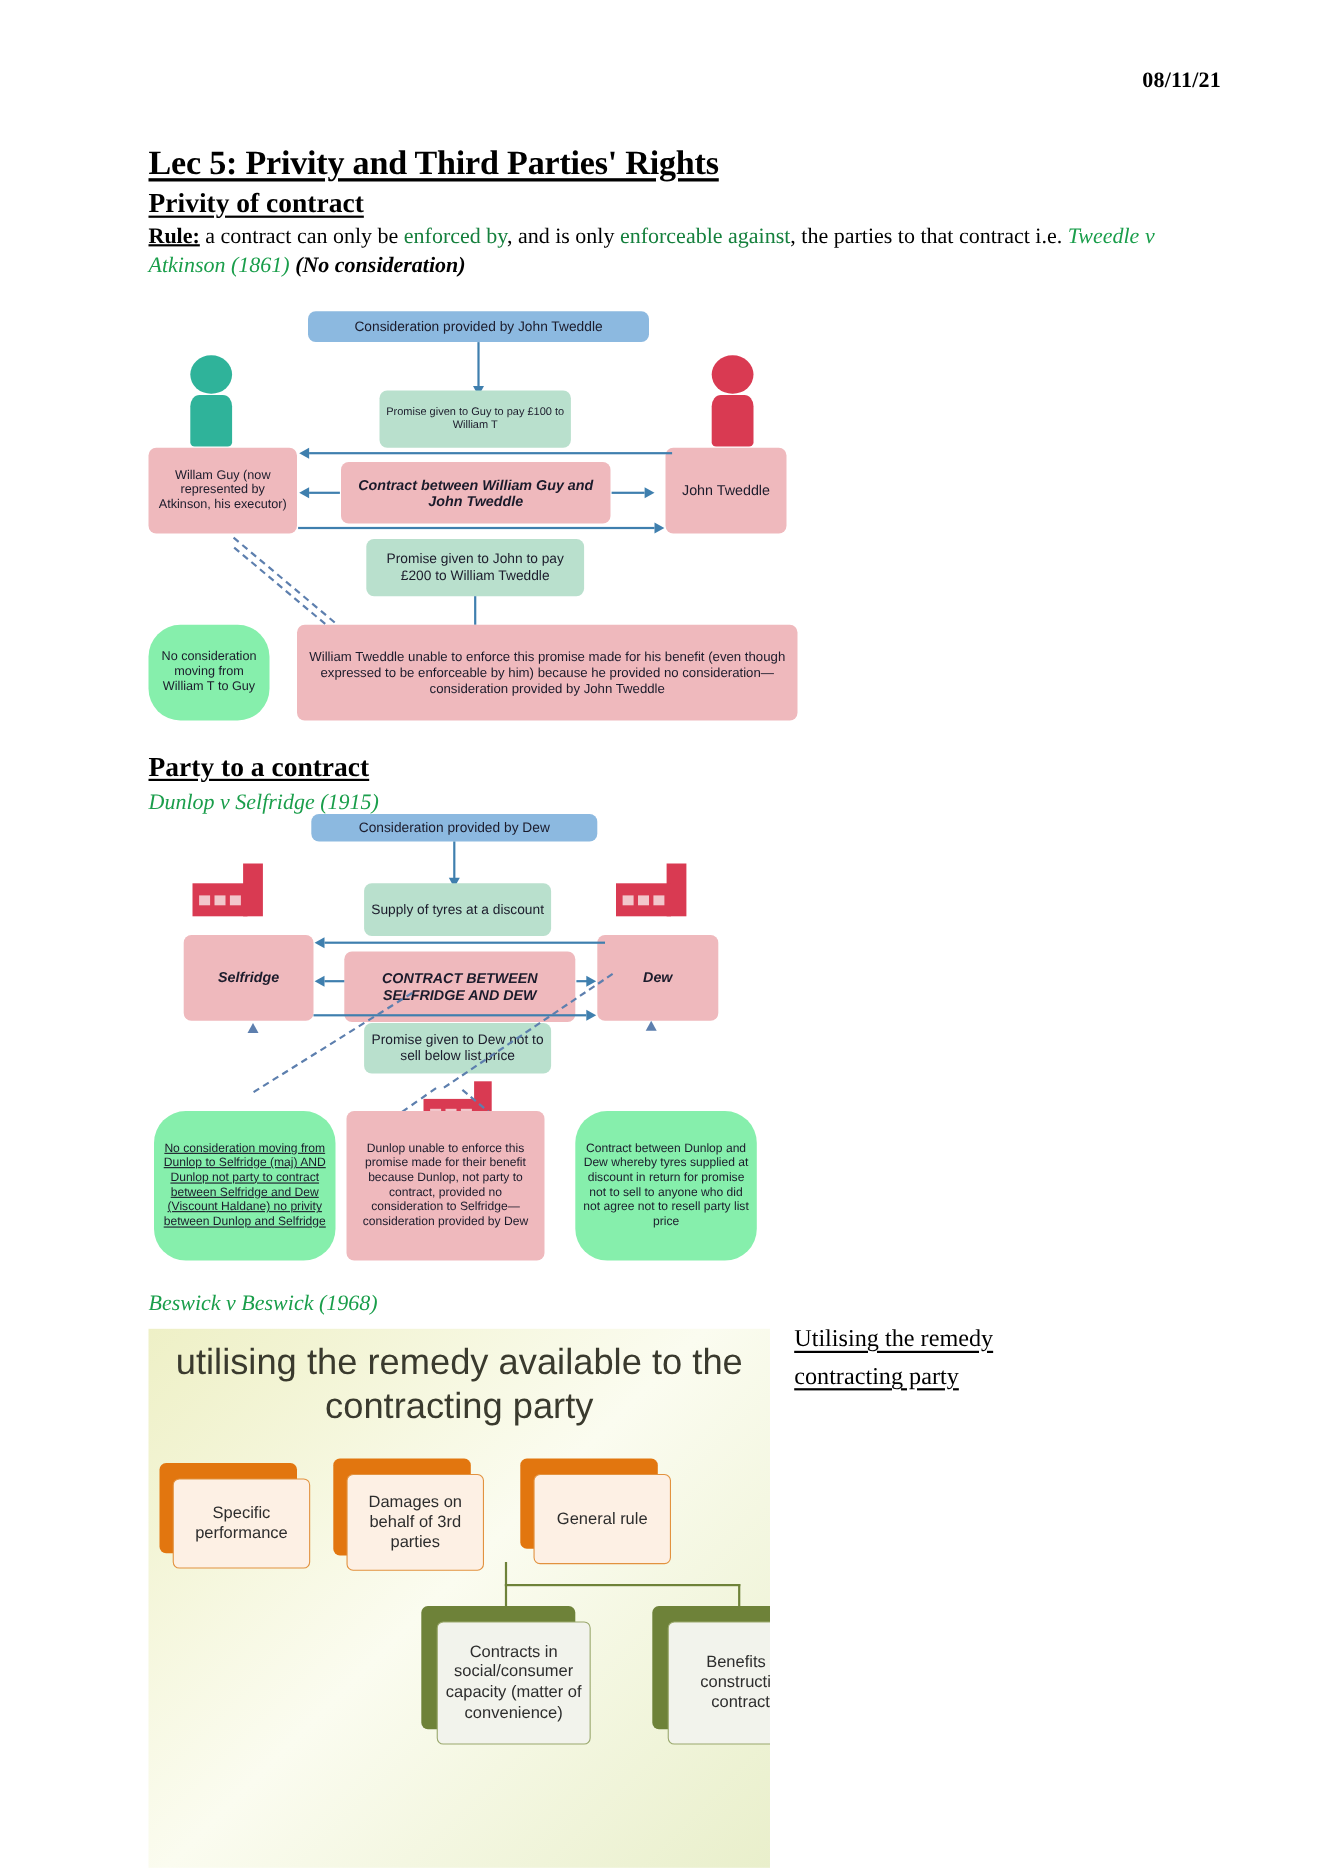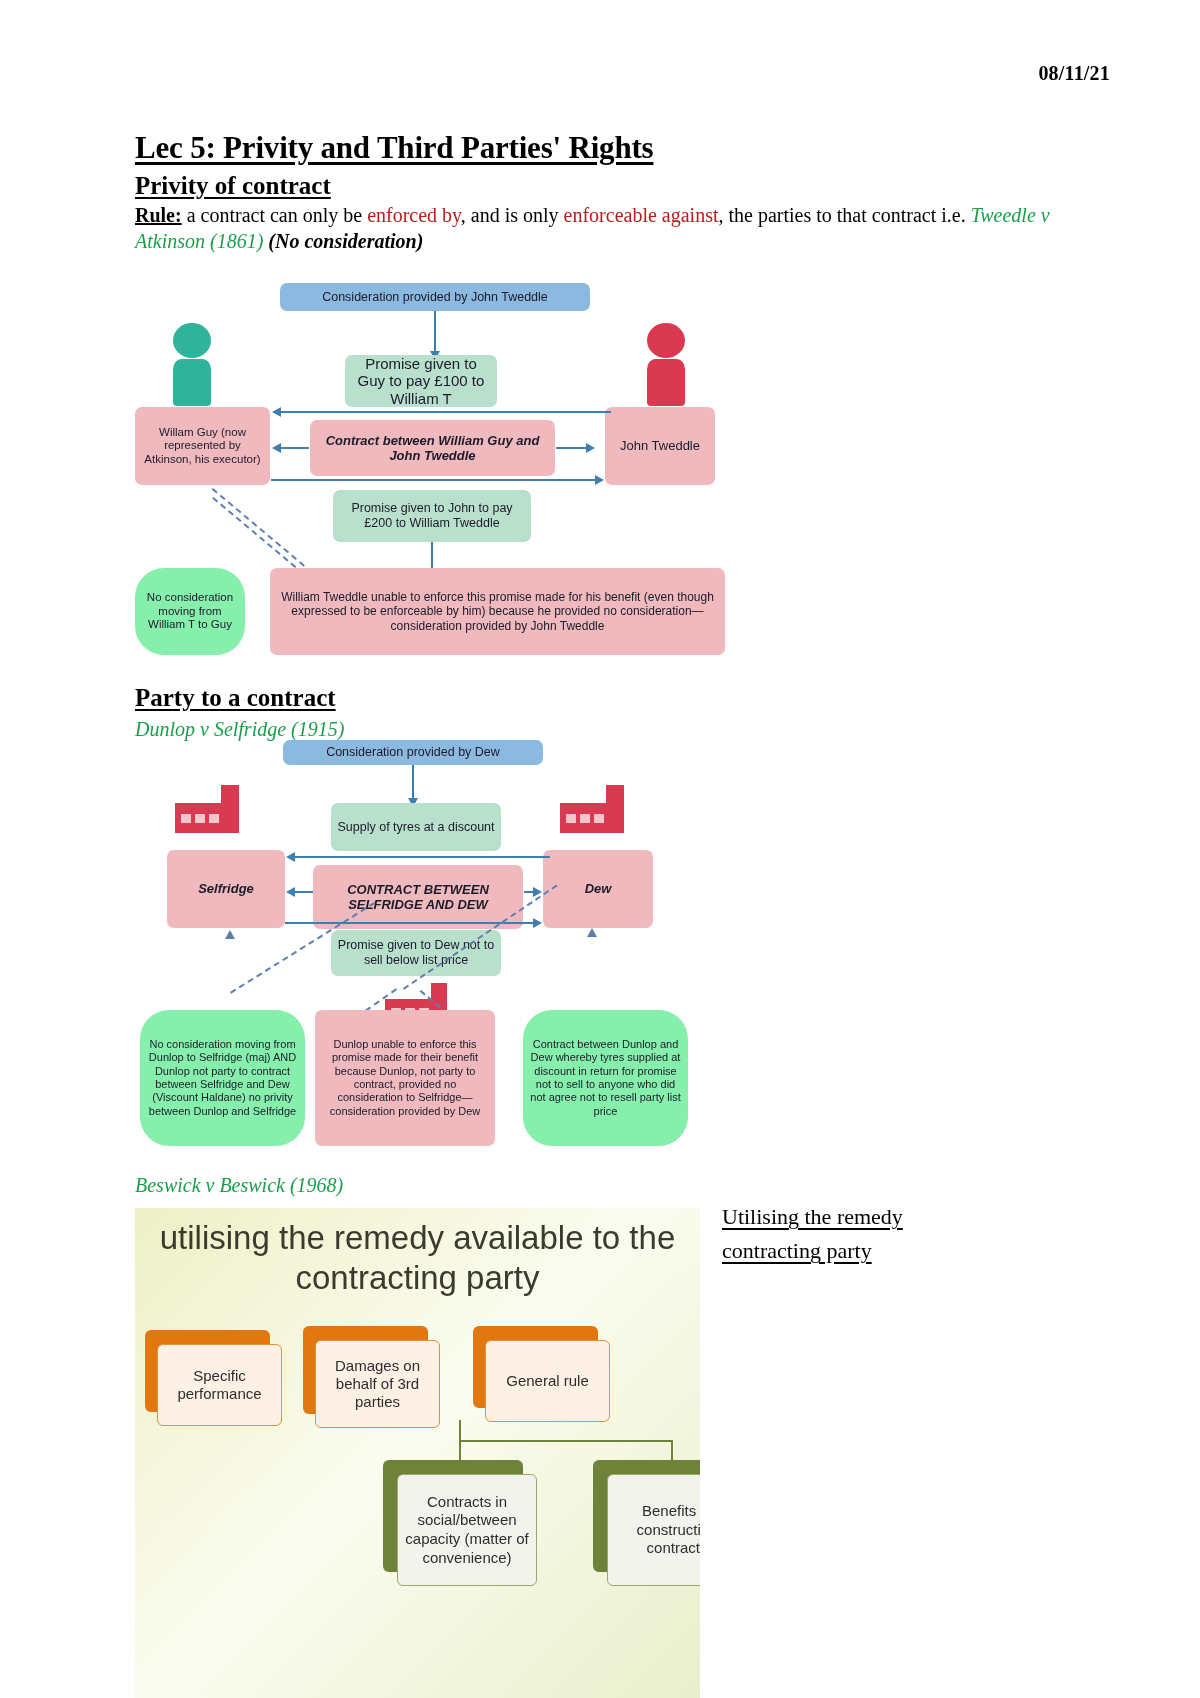--- a/index.html
+++ b/index.html
@@ -40,21 +40,21 @@
     margin:4px 0 2px 0;
     text-decoration:underline;
     text-underline-offset:3px;
   }
   p.body-text {
     font-family:"Liberation Serif", serif;
     font-size:20px; line-height:1.32;
     margin:2px 0 0 0;
   }
   .u-bold { font-weight:bold; text-decoration:underline; }
-  .red { color:#b91c1c; }
+  .red { color:#15803d; }
   .green-case {
     color:#1a9e4b; font-style:italic;
     font-family:"Liberation Serif", serif;
   }
   .boldital { font-weight:bold; font-style:italic; }
 
   .case-label {
     color:#1a9e4b; font-style:italic; font-weight:normal;
     font-family:"Liberation Serif", serif;
     font-size:20px; margin:6px 0 2px 0;
@@ -182,21 +182,21 @@
     <div class="person teal" style="left:38px; top:40px; width:38px; height:84px;">
       <div class="head"></div>
       <div class="body"></div>
     </div>
 
     <div class="person crimson" style="left:512px; top:40px; width:38px; height:84px;">
       <div class="head"></div>
       <div class="body"></div>
     </div>
 
-    <div class="dbox green" style="left:210px; top:72px; width:152px; height:52px; font-size:15px;">
+    <div class="dbox green" style="left:210px; top:72px; width:174px; height:52px; font-size:10px;">
       <span>Promise given to Guy to pay £100 to William T</span>
     </div>
 
     <div class="dbox pink" style="left:470px; top:124px; width:110px; height:78px; font-size:13px;">
       <span>John Tweddle</span>
     </div>
 
     <div class="dbox pink" style="left:0px; top:124px; width:135px; height:78px; font-size:11.5px; flex-direction:column;">
       <span>Willam Guy (now represented by Atkinson, his executor)</span>
     </div>
@@ -303,21 +303,21 @@
       <div class="win" style="left:34px; top:25px; width:10px; height:8px;"></div>
     </div>
 
     <div class="dashed" style="left:95px; top:252px; width:170px; transform:rotate(-32deg);"></div>
     <div class="arrow-head ah-up" style="left:90px; top:190px; border-bottom-color:#5d7fae;"></div>
     <div class="dashed" style="left:268px; top:248px; width:185px; transform:rotate(-34deg);"></div>
     <div class="arrow-head ah-up" style="left:452px; top:188px; border-bottom-color:#5d7fae;"></div>
     <div class="dashed" style="left:262px; top:250px; width:80px; transform:rotate(145deg);"></div>
     <div class="dashed" style="left:286px; top:250px; width:95px; transform:rotate(40deg);"></div>
 
-    <div class="dbox purple" style="left:5px; top:270px; width:165px; height:136px; font-size:11px; line-height:1.22;">
+    <div class="dbox purple" style="left:5px; top:270px; width:165px; height:136px; font-size:11px; line-height:1.22;text-decoration:underline;">
       <span>No consideration moving from Dunlop to Selfridge (maj) AND Dunlop not party to contract between  Selfridge and Dew (Viscount Haldane)  no privity between Dunlop and Selfridge</span>
     </div>
 
     <div class="dbox pink" style="left:180px; top:270px; width:180px; height:136px; font-size:11px; line-height:1.22;">
       <span>Dunlop unable to enforce this promise made for their benefit because Dunlop, not party to contract, provided no consideration to Selfridge—consideration provided by Dew</span>
     </div>
 
     <div class="dbox purple" style="left:388px; top:270px; width:165px; height:136px; font-size:11px; line-height:1.22;">
       <span>Contract between Dunlop and Dew whereby tyres supplied at discount in return for promise not to sell to anyone who did not agree not to resell party list price</span>
     </div>
@@ -351,21 +351,21 @@
     </div>
 
     <div class="connector" style="left:324px; top:212px; width:2px; height:22px;"></div>
     <div class="connector" style="left:324px; top:232px; width:214px; height:2px;"></div>
     <div class="connector" style="left:324px; top:232px; width:2px; height:22px;"></div>
     <div class="connector" style="left:536px; top:232px; width:2px; height:22px;"></div>
 
     <div class="green-card" style="left:248px; top:252px; width:140px; height:112px;">
       <div class="back"></div>
       <div class="front">
-        <span>Contracts in social/between capacity (matter of convenience)</span>
+        <span>Contracts in social/consumer capacity (matter of convenience)</span>
       </div>
     </div>
 
     <div class="green-card" style="left:458px; top:252px; width:140px; height:112px;">
       <div class="back"></div>
       <div class="front">
         <span>Benefits in construction contracts</span>
       </div>
     </div>
   </div>

